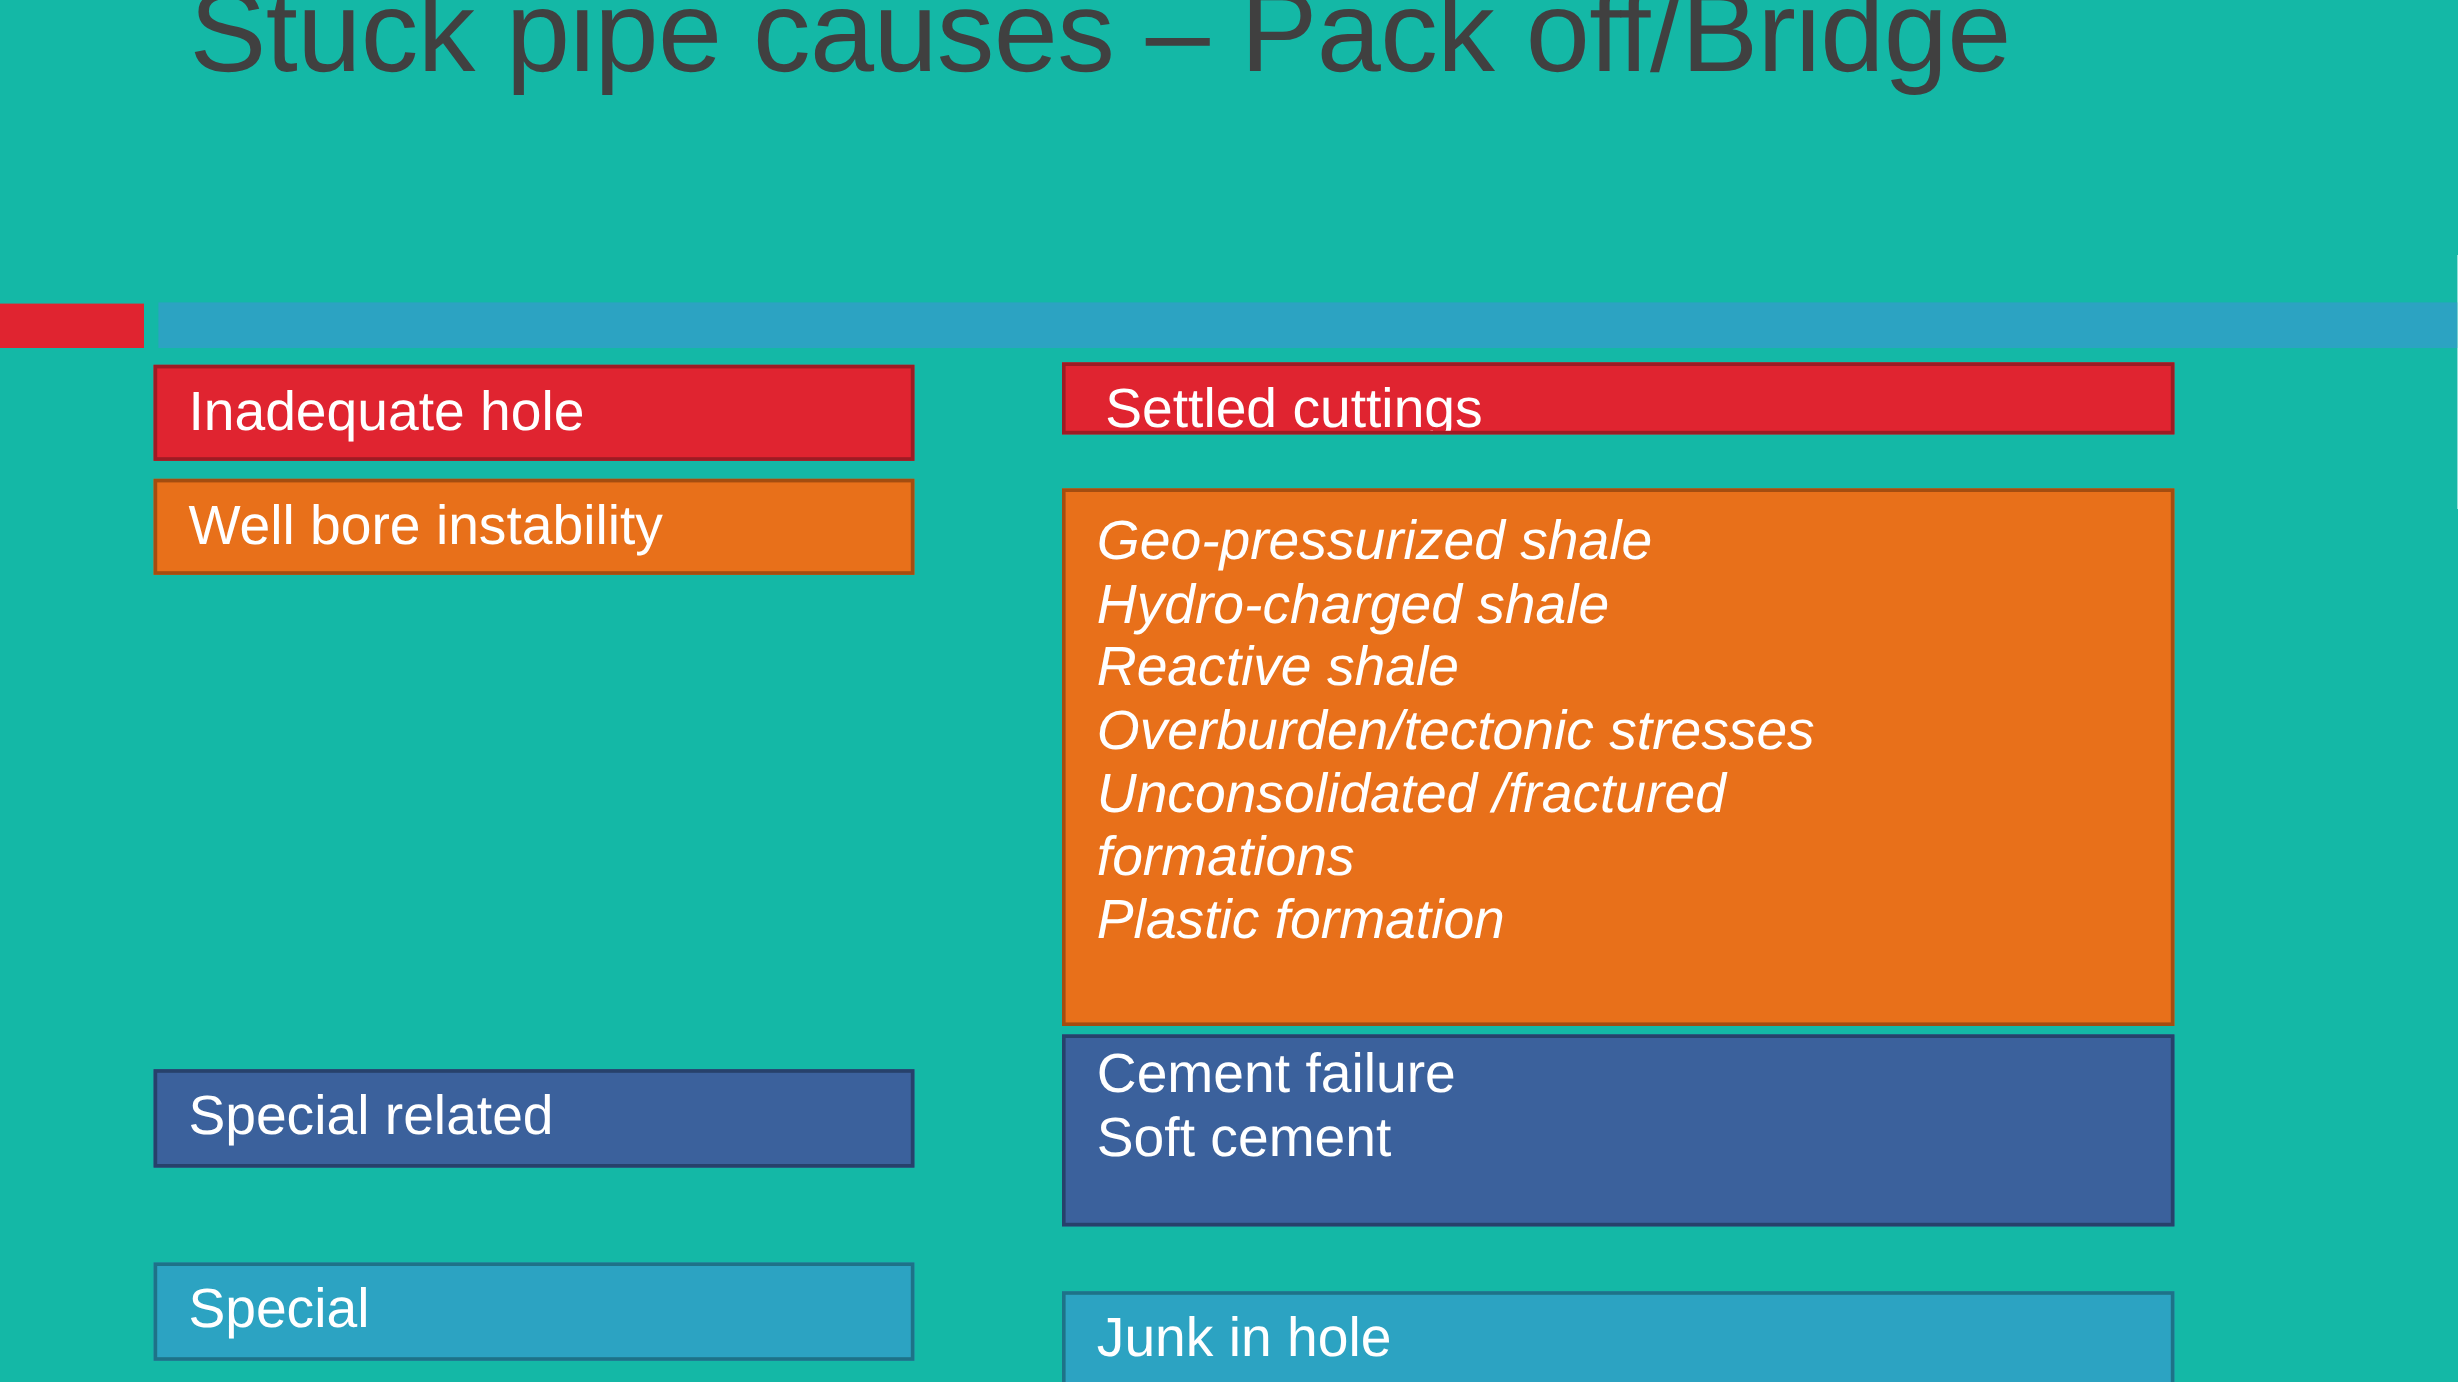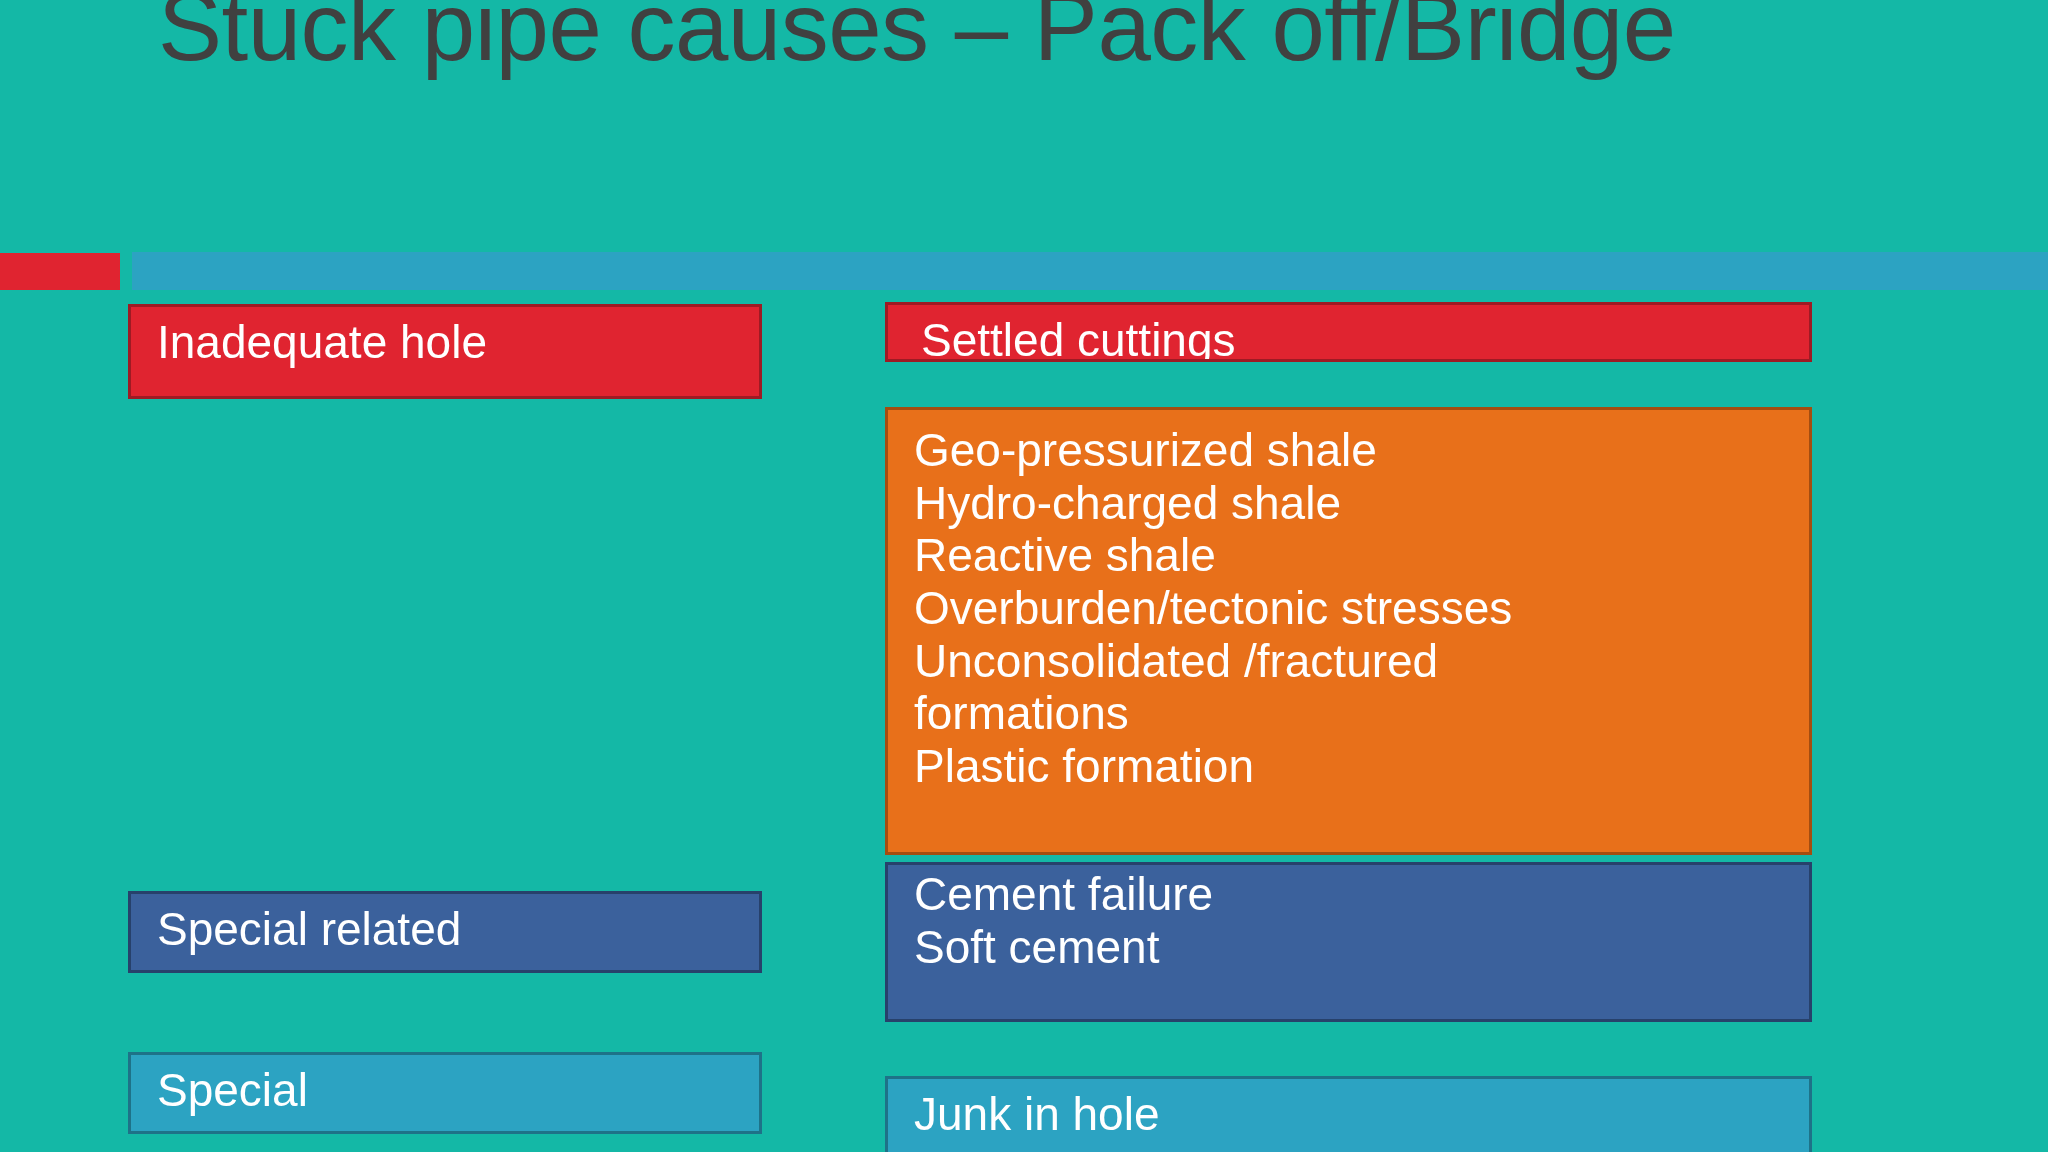--- a/index.html
+++ b/index.html
@@ -71,27 +71,27 @@
   .c-red    { background: #E02430; border-color: #9E1B24; }
   .c-orange { background: #E8701A; border-color: #A44D10; }
   .c-blue   { background: #3B619C; border-color: #27416B; }
   .c-teal   { background: #2CA3C2; border-color: #1E7288; }
 
   
   .col-l { left: 128px;  width: 634px; }
   
   .col-r { left: 885px;  width: 927px; }
 
-  #box-inadequate-hole     { top: 304px;  height: 95px; }
+  #box-inadequate-hole     { top: 304px;  height: 80px; }
   #box-wellbore-instability{ top: 399px;  height: 80px; }
   #box-cement-related      { top: 891px;  height: 82px; }
   #box-special             { top: 1052px; height: 82px; }
 
   #box-settled-cuttings    { top: 302px;  height: 60px; padding-left: 33px; }
-  #box-formation-list      { top: 407px;  height: 448px; }
+  #box-formation-list      { top: 407px;  height: 448px; font-style: italic; }
   #box-cement-list         { top: 862px;  height: 160px; }
   #box-junk-in-hole        { top: 1076px; height: 84px; }
 
   
   #box-formation-list { padding-top: 14px; }
   #box-cement-list    { padding-top: 3px; }
 </style>
 </head>
 <body>
 
@@ -100,20 +100,23 @@
   <div id="title">Stuck pipe causes – Pack off/Bridge</div>
 
   <div id="accent-red"></div>
 
   <div id="accent-teal"></div>
 
   <div id="box-inadequate-hole" class="box col-l c-red">
     <span class="line">Inadequate hole</span>
   </div>
 
+  <div id="box-wellbore-instability" class="box col-l c-orange">
+    <span class="line">Well bore instability</span>
+  </div>
 
   <div id="box-cement-related" class="box col-l c-blue">
     <span class="line">Special related</span>
   </div>
 
   <div id="box-special" class="box col-l c-teal">
     <span class="line">Special</span>
   </div>
 
   <div id="box-settled-cuttings" class="box col-r c-red">

